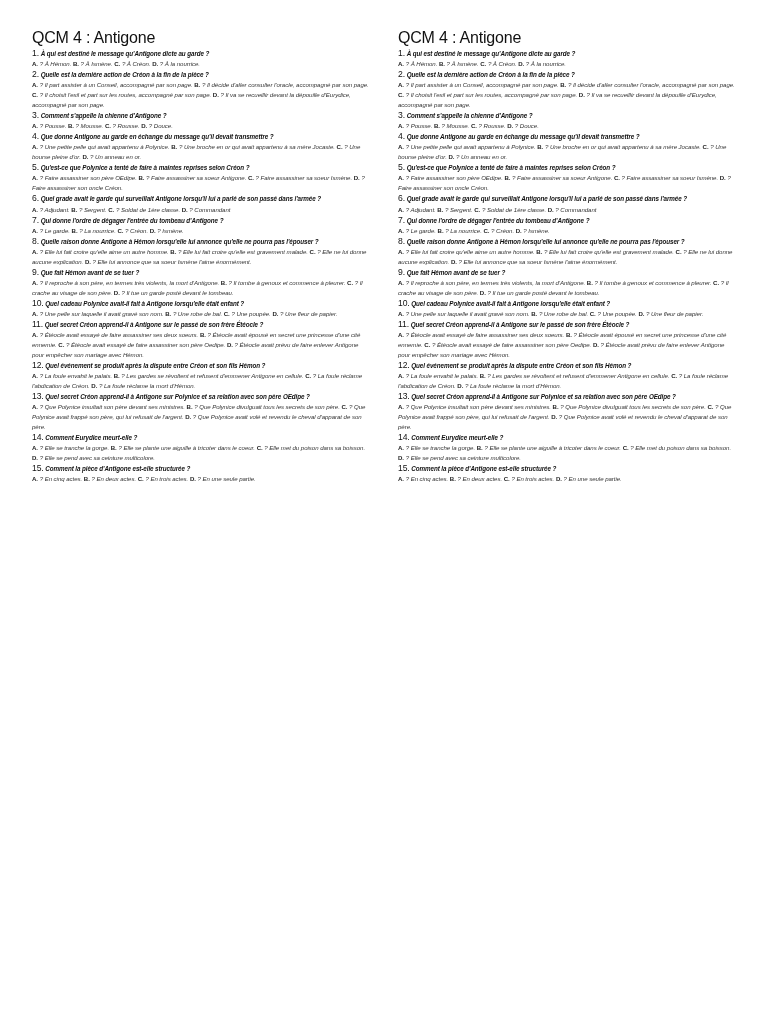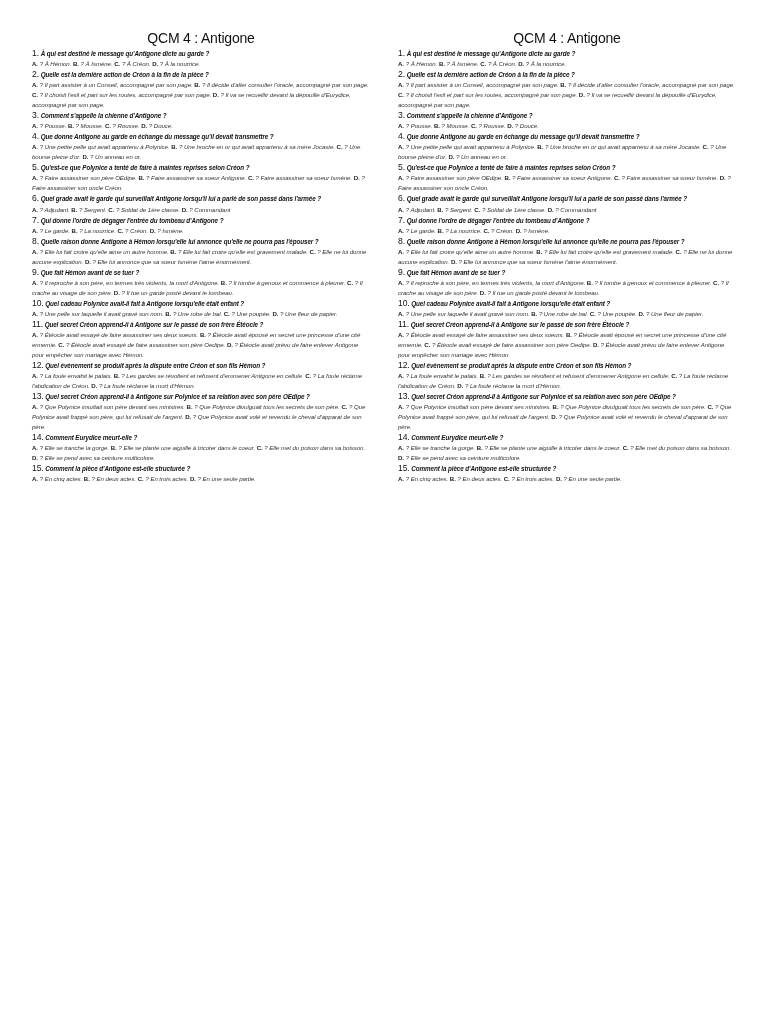--- a/index.html
+++ b/index.html
@@ -4,21 +4,21 @@
 <style>
   html, body { margin: 0; padding: 0; }
   body {
     width: 768px; height: 1024px; background: #ffffff; position: relative; overflow: hidden;
     font-family: "Liberation Sans", "DejaVu Sans", sans-serif; color: #1a1a1a;
   }
   .page { position: absolute; top: 31px; width: 338px; }
   .page.left { left: 32px; }
   .page.right { left: 398px; }
   .title {
-    text-align: center; font-size: 14px; line-height: 14px; margin: 0 0 3px 0;
+    text-align: left; font-size: 16px; line-height: 14px; margin: 0 0 3px 0;
     font-weight: normal; color: #111; letter-spacing: -0.2px;
   }
   .q { margin: 0; }
   .q-line { font-size: 6.3px; line-height: 10.1px; white-space: nowrap; letter-spacing: -0.1px; }
   .q-num { font-size: 8.6px; font-weight: normal; font-style: normal; color: #111; }
   .q-text { font-weight: bold; font-style: italic; color: #111; }
   .a-block { font-size: 6.1px; line-height: 10px; font-style: italic; color: #333; letter-spacing: -0.05px; text-align: left; }
   .opt-letter { font-weight: bold; font-style: normal; color: #222; }
 </style>
 </head>

